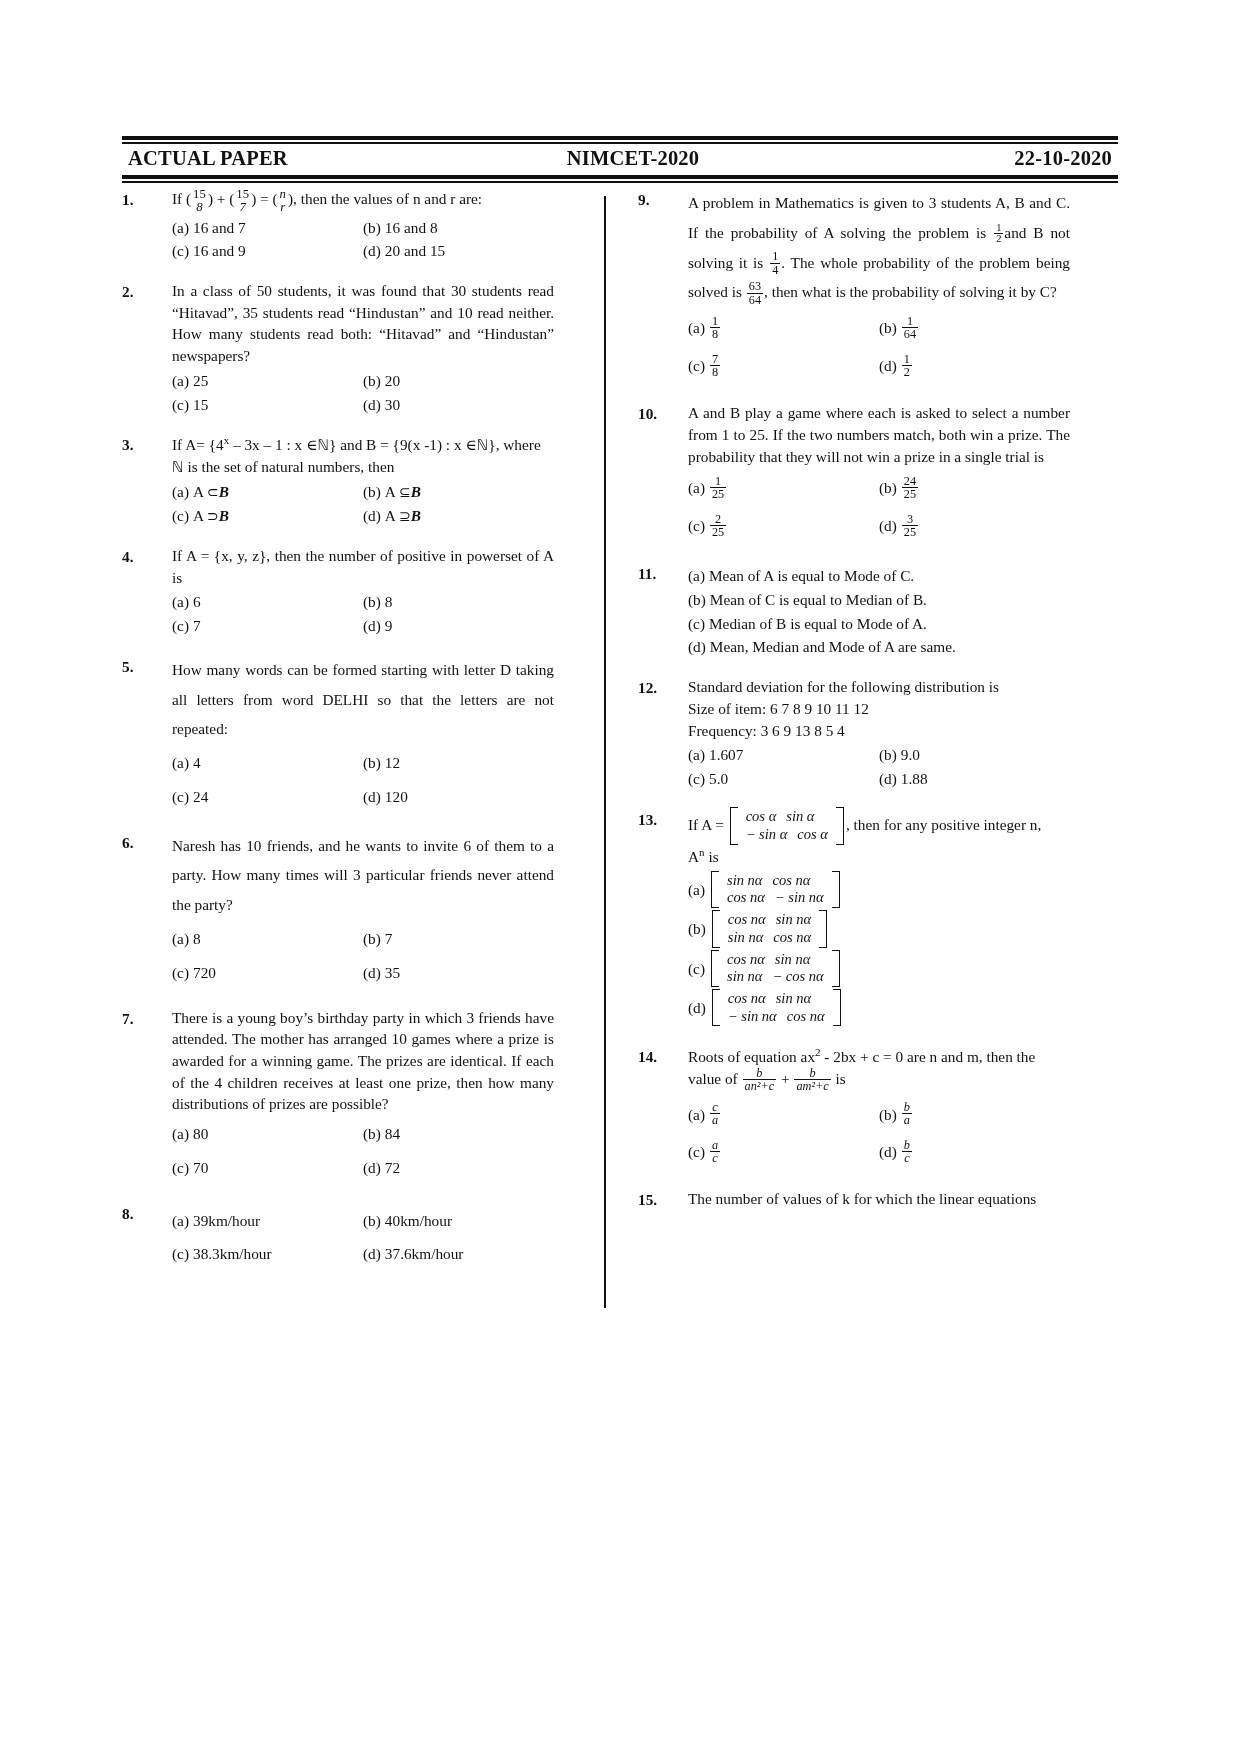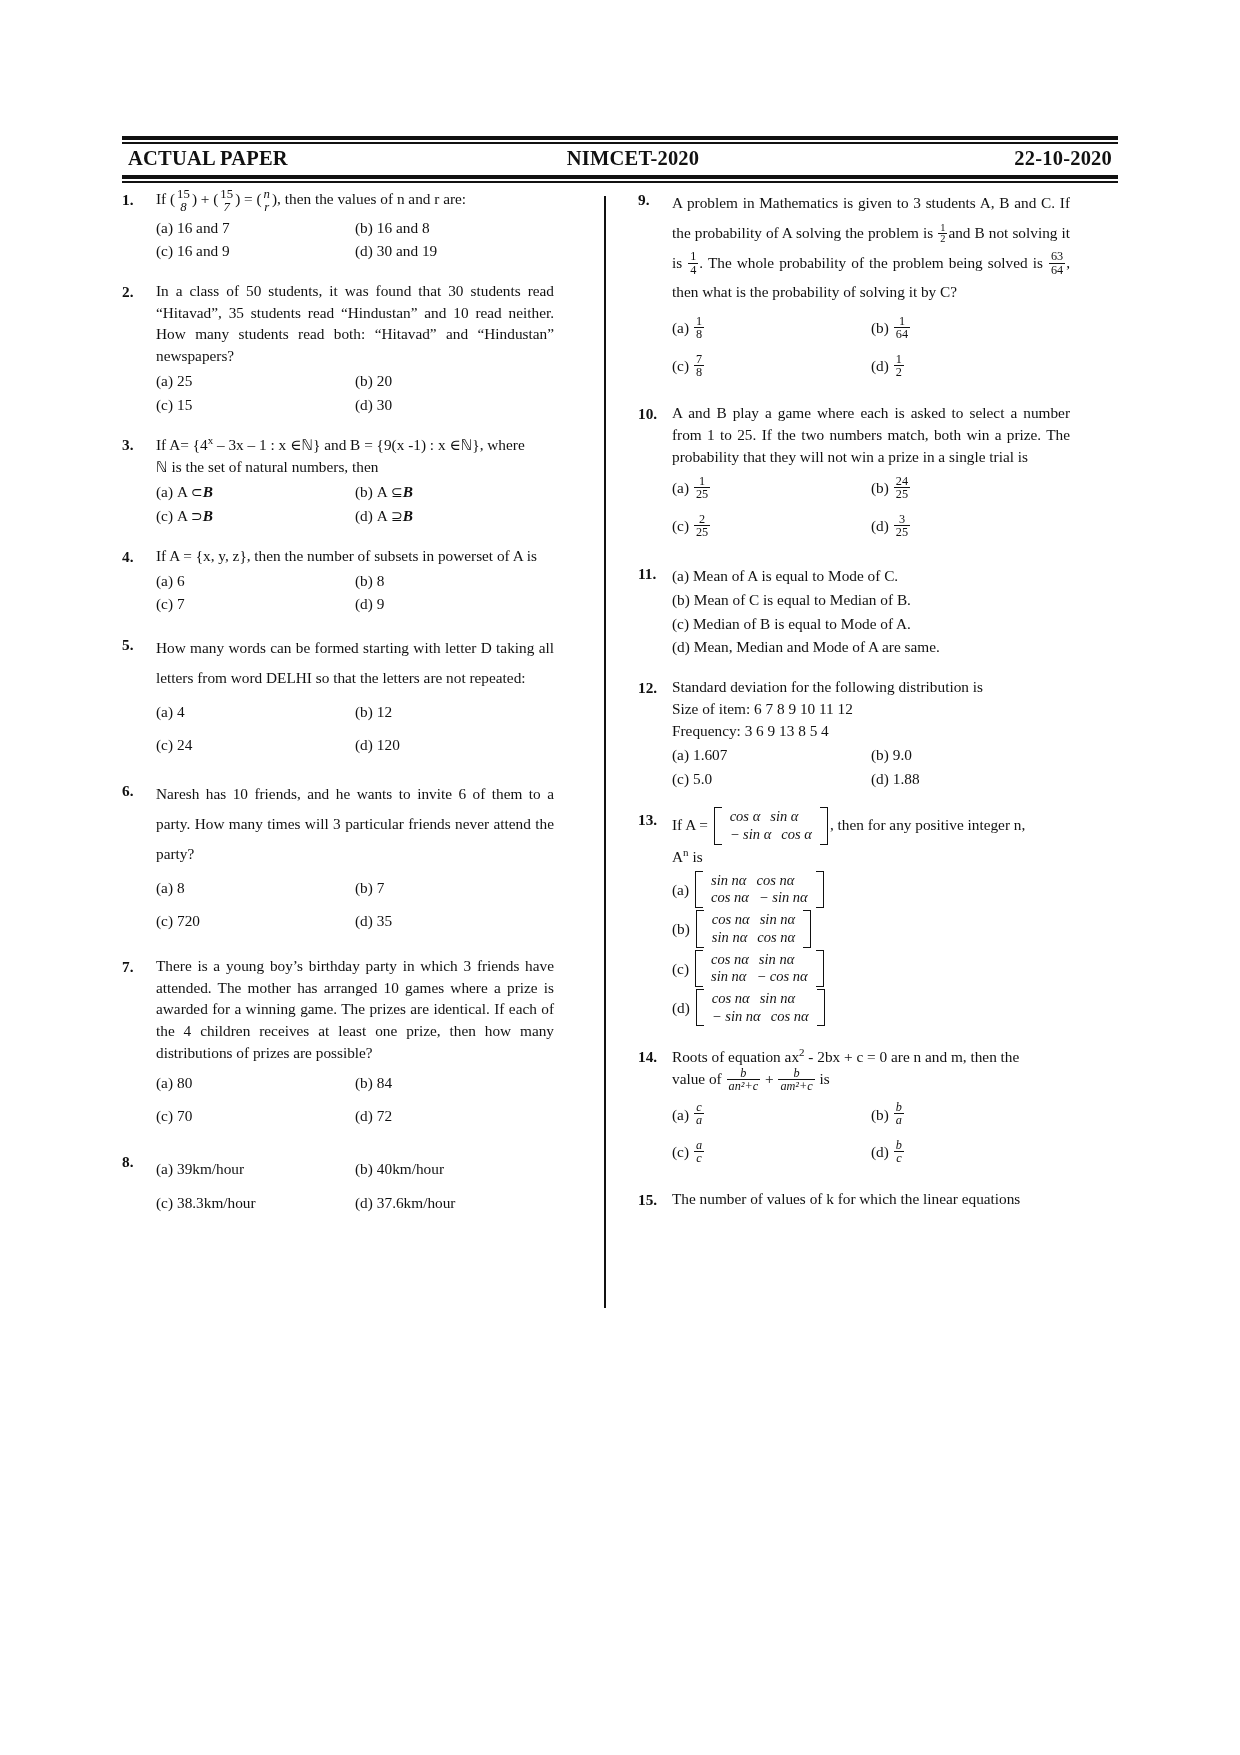--- a/index.html
+++ b/index.html
@@ -73,21 +73,21 @@
     display: flex;
     margin-bottom: 17px;
   }
   .q-num {
     width: 34px;
     flex: 0 0 34px;
     font-weight: bold;
     font-size: 15.3px;
     padding-top: 1px;
   }
-  .q-body { flex: 1; }
+  .q-body { flex: 1; margin-left: 16px; }
   .q-text { text-align: justify; }
   .q-text.loose { line-height: 1.95; }
   .q-line { display: block; }
 
   
   .opts {
     display: flex;
     flex-wrap: wrap;
     margin-top: 2px;
   }
@@ -220,21 +220,21 @@
             <div class="opt">
                 <span class="opt-lab">(b)</span>
                 <span class="opt-val">16 and 8</span>
               </div>
             <div class="opt">
                 <span class="opt-lab">(c)</span>
                 <span class="opt-val">16 and 9</span>
               </div>
             <div class="opt">
                 <span class="opt-lab">(d)</span>
-                <span class="opt-val">30 and 19</span>
+                <span class="opt-val">20 and 15</span>
               </div>
           </div>
         </div>
       </div>
 
       <div class="q">
         <div class="q-num">2.</div>
         <div class="q-body">
           <div class="q-text">In a class of 50 students, it was found that 30 students read “Hitavad”, 35 students read “Hindustan” and 10 read neither. How many students read both: “Hitavad” and “Hindustan” newspapers?</div>
           <div class="opts two-col">
@@ -282,21 +282,21 @@
                 <span class="opt-lab">(d)</span>
                 <span class="opt-val"><span>A </span><span class="setop">⊇</span><span class="bi">B</span></span>
               </div>
           </div>
         </div>
       </div>
 
       <div class="q">
         <div class="q-num">4.</div>
         <div class="q-body">
-          <div class="q-text">If A = {x, y, z}, then the number of subsets in powerset of A is</div>
+          <div class="q-text">If A = {x, y, z}, then the number of positive in powerset of A is</div>
           <div class="opts two-col">
             <div class="opt">
                 <span class="opt-lab">(a)</span>
                 <span class="opt-val">6</span>
               </div>
             <div class="opt">
                 <span class="opt-lab">(b)</span>
                 <span class="opt-val">8</span>
               </div>
             <div class="opt">

